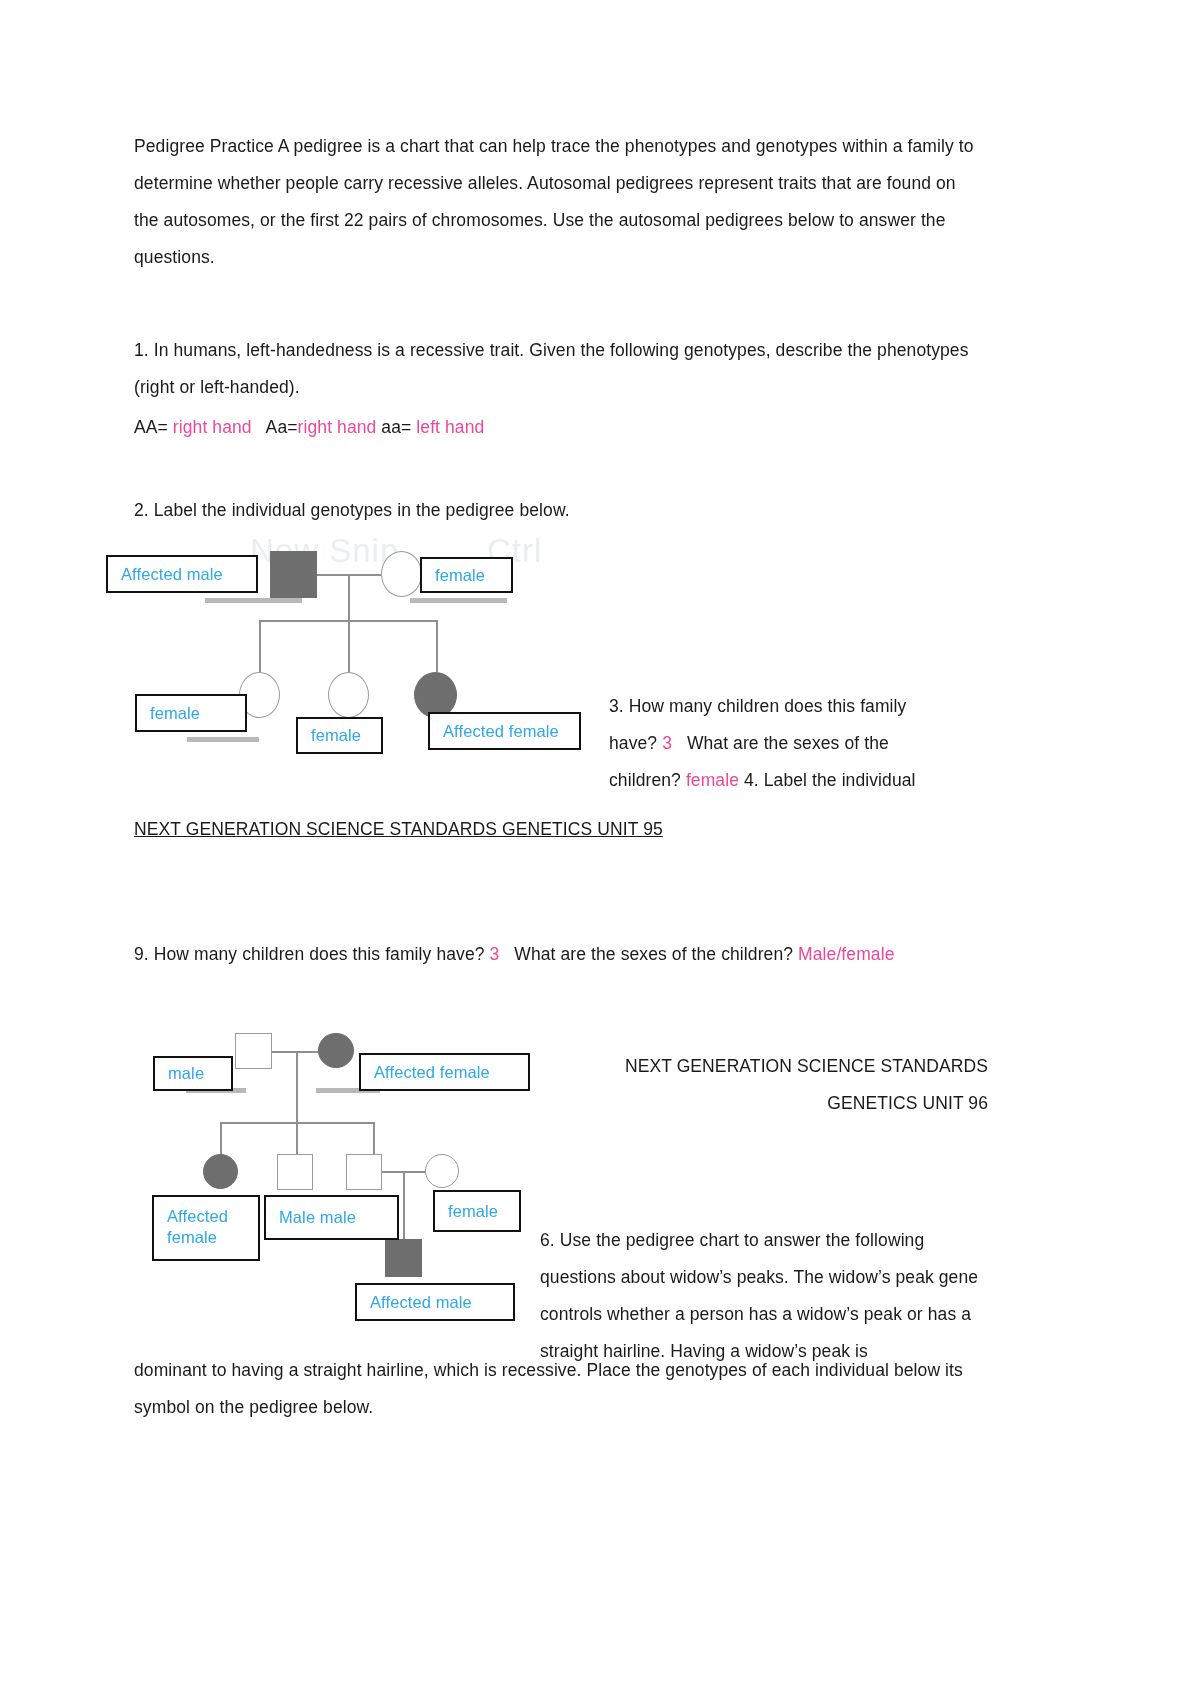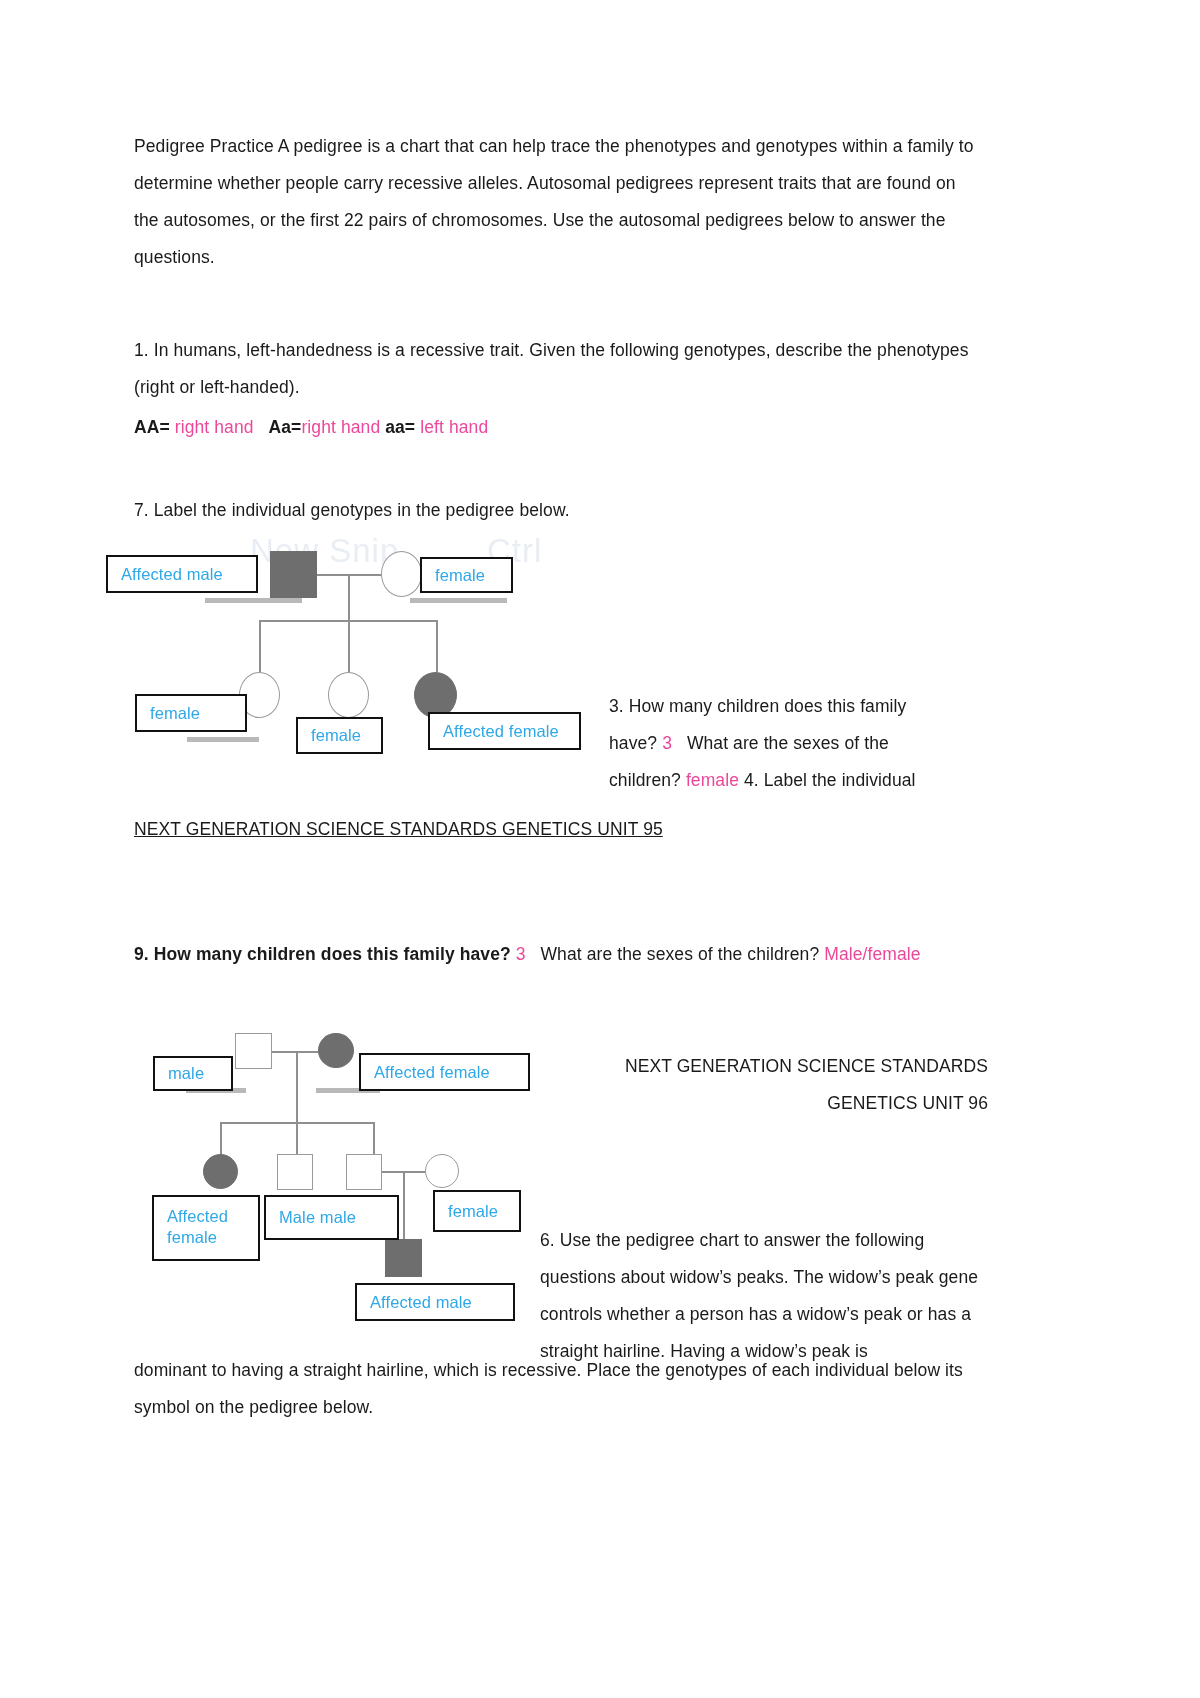--- a/index.html
+++ b/index.html
@@ -21,21 +21,21 @@
     background: #ffffff;
   }
   .body-text {
     position: absolute;
     font-size: 17.5px;
     line-height: 37px;
     color: #1a1a1a;
     letter-spacing: 0.1px;
   }
   .ans { color: #ec4899; }
-  .b { font-weight: bold; }
+  .b { font-weight: normal; }
 
   
   #intro-paragraph { left: 134px; top: 128px; width: 846px; }
   #question-1 { left: 134px; top: 296px; width: 846px; margin-top: 36px; }
   #genotype-answers { left: 134px; top: 409px; width: 600px; }
   #question-2 { left: 134px; top: 492px; width: 600px; }
   #question-3 { left: 609px; top: 688px; width: 346px; }
   #question-4-continuation { left: 134px; top: 763px; width: 846px; }
   #footer-95 { left: 134px; top: 811px; width: 700px; text-decoration: underline; }
   #question-5 { left: 134px; top: 936px; width: 900px; }
@@ -103,21 +103,21 @@
 
   <div class="body-text" id="genotype-answers">
     <span class="b">AA=</span>
     <span class="ans">right hand</span>
     &nbsp;
     <span class="b">Aa=</span><span class="ans">right hand</span>
     <span class="b">aa=</span>
     <span class="ans">left hand</span>
   </div>
 
-  <div class="body-text" id="question-2">7. Label the individual genotypes in the pedigree below.</div>
+  <div class="body-text" id="question-2">2. Label the individual genotypes in the pedigree below.</div>
 
   <div class="watermark" style="left:250px; top:532px;">New Snip</div>
   <div class="watermark" style="left:487px; top:532px;">Ctrl</div>
 
   <div class="pedigree" style="left:0; top:0; width:1200px; height:800px;">
 
     <div class="sym male affected" style="left:270px; top:551px; width:47px; height:47px;"></div>
     <div class="sym female" style="left:381px; top:551px; width:41px; height:46px;"></div>
 
     <div class="ped-line hline" style="left:317px; top:574px; width:64px;"></div>

